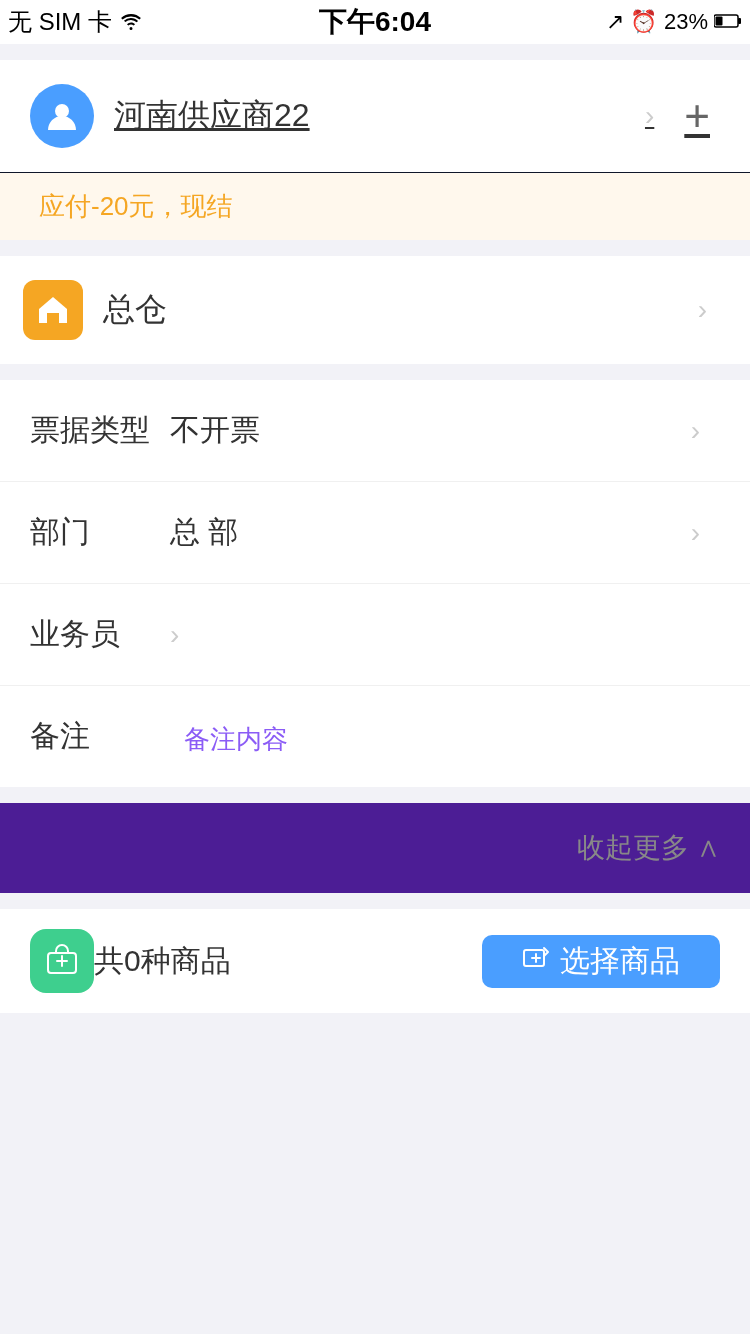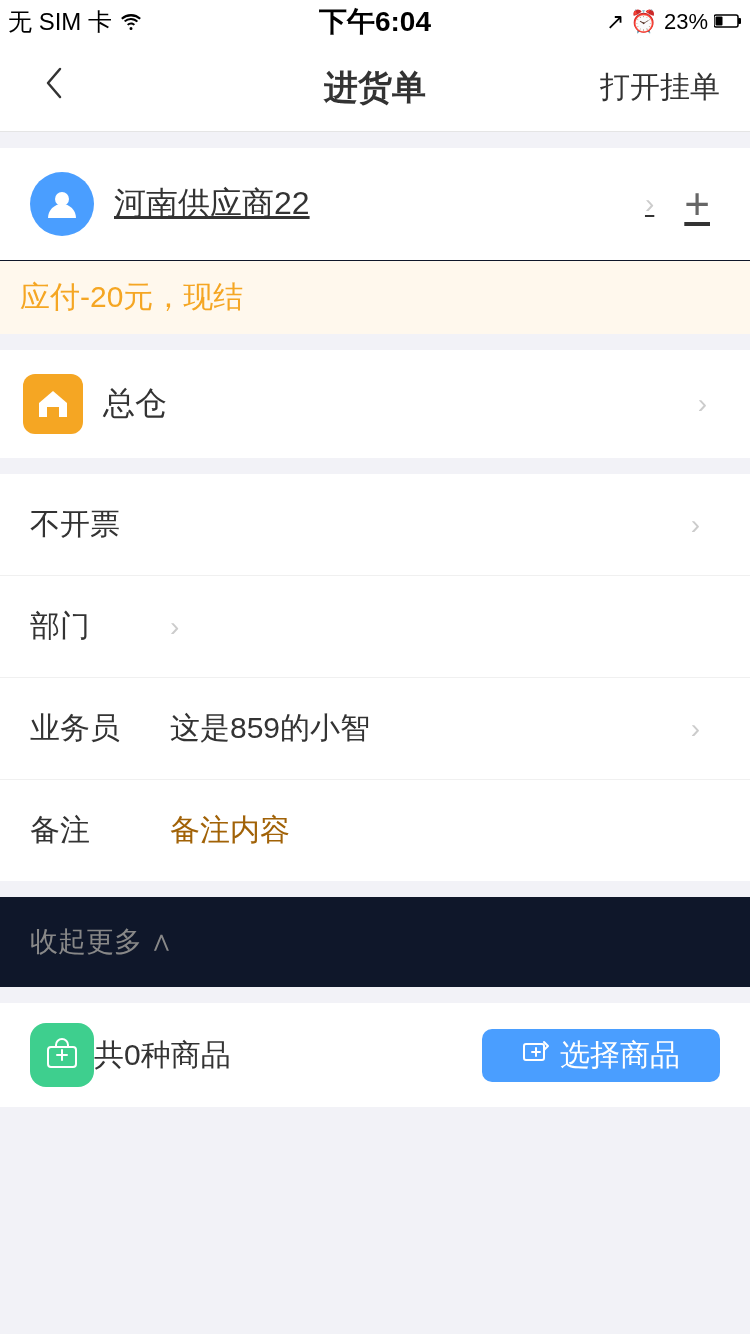--- a/index.html
+++ b/index.html
@@ -124,22 +124,22 @@
       color: #666;
       font-size: 44px;
       font-weight: 300;
       cursor: pointer;
       padding: 0 10px;
     }
 
     
     .notice-bar {
       background: #fff8ed;
-      padding: 16px 20px;
-      font-size: 30px;
+      padding: 16px 39px;
+      font-size: 26px;
       color: #f5a623;
     }
 
     
     .warehouse-row {
       display: flex;
       align-items: center;
       padding: 24px 23px;
     }
     .warehouse-icon {
@@ -186,28 +186,29 @@
       width: 140px;
       flex-shrink: 0;
     }
     .form-value {
       flex: 1;
       font-size: 30px;
       color: #333;
     }
     .form-placeholder {
       flex: 1;
-      font-size: 30px;
-      color: #a16207;
+      font-size: 26px;
+      color: #8b5cf6;
+      margin-left: 14px;
     }
 
     
     .collapse-bar {
-      background: #0f172a;
-      text-align: left;
+      background: #4c1d95;
+      text-align: right;
       padding: 26px 30px;
       font-size: 28px;
       color: #888;
       margin-bottom: 16px;
       cursor: pointer;
     }
 
     
     .bottom-bar {
       background: #fff;
@@ -278,29 +279,20 @@
       <span>
         <svg width="28" height="16" viewBox="0 0 28 16">
             <rect x="0" y="2" width="24" height="12" rx="2" ry="2" stroke="#000" stroke-width="1.5" fill="none"></rect>
             <rect x="1.5" y="3.5" width="7" height="9" rx="1" fill="#000"></rect>
             <rect x="24" y="5" width="3" height="6" rx="1" fill="#000"></rect>
           </svg>
       </span>
     </div>
   </div>
 
-  <div class="nav-bar" style="position:relative;">
-    <span class="nav-back">
-      <svg width="28" height="44" viewBox="0 0 28 44" fill="none">
-        <path d="M20 8L8 22l12 14" stroke="#333" stroke-width="2.5" stroke-linecap="round" stroke-linejoin="round"></path>
-      </svg>
-    </span>
-    <span class="nav-title">进货单</span>
-    <span class="nav-action">打开挂单</span>
-  </div>
 
   <div class="content">
 
     <div class="card" style="margin-top:16px;">
       <div class="supplier-row">
         <div class="supplier-avatar">
           <svg viewBox="0 0 36 36">
             <circle cx="18" cy="13" r="7" fill="#fff"></circle>
             <path d="M4 32c0-7.73 6.27-14 14-14s14 6.27 14 14" fill="#fff"></path>
           </svg>
@@ -324,32 +316,33 @@
           </svg>
         </div>
         <span class="warehouse-name">总仓</span>
         <span class="chevron">›</span>
       </div>
     </div>
 
     <div class="form-card">
 
       <div class="form-row">
+        <span class="form-label">票据类型</span>
         <span class="form-value">不开票</span>
         <span class="chevron">›</span>
       </div>
 
       <div class="form-row">
         <span class="form-label">部门</span>
+        <span class="form-value">总 部</span>
         <span class="chevron">›</span>
       </div>
 
       <div class="form-row">
         <span class="form-label">业务员</span>
-        <span class="form-value">这是859的小智</span>
         <span class="chevron">›</span>
       </div>
 
       <div class="form-row">
         <span class="form-label">备注</span>
         <span class="form-placeholder">备注内容</span>
       </div>
     </div>
 
     <div class="collapse-bar">

